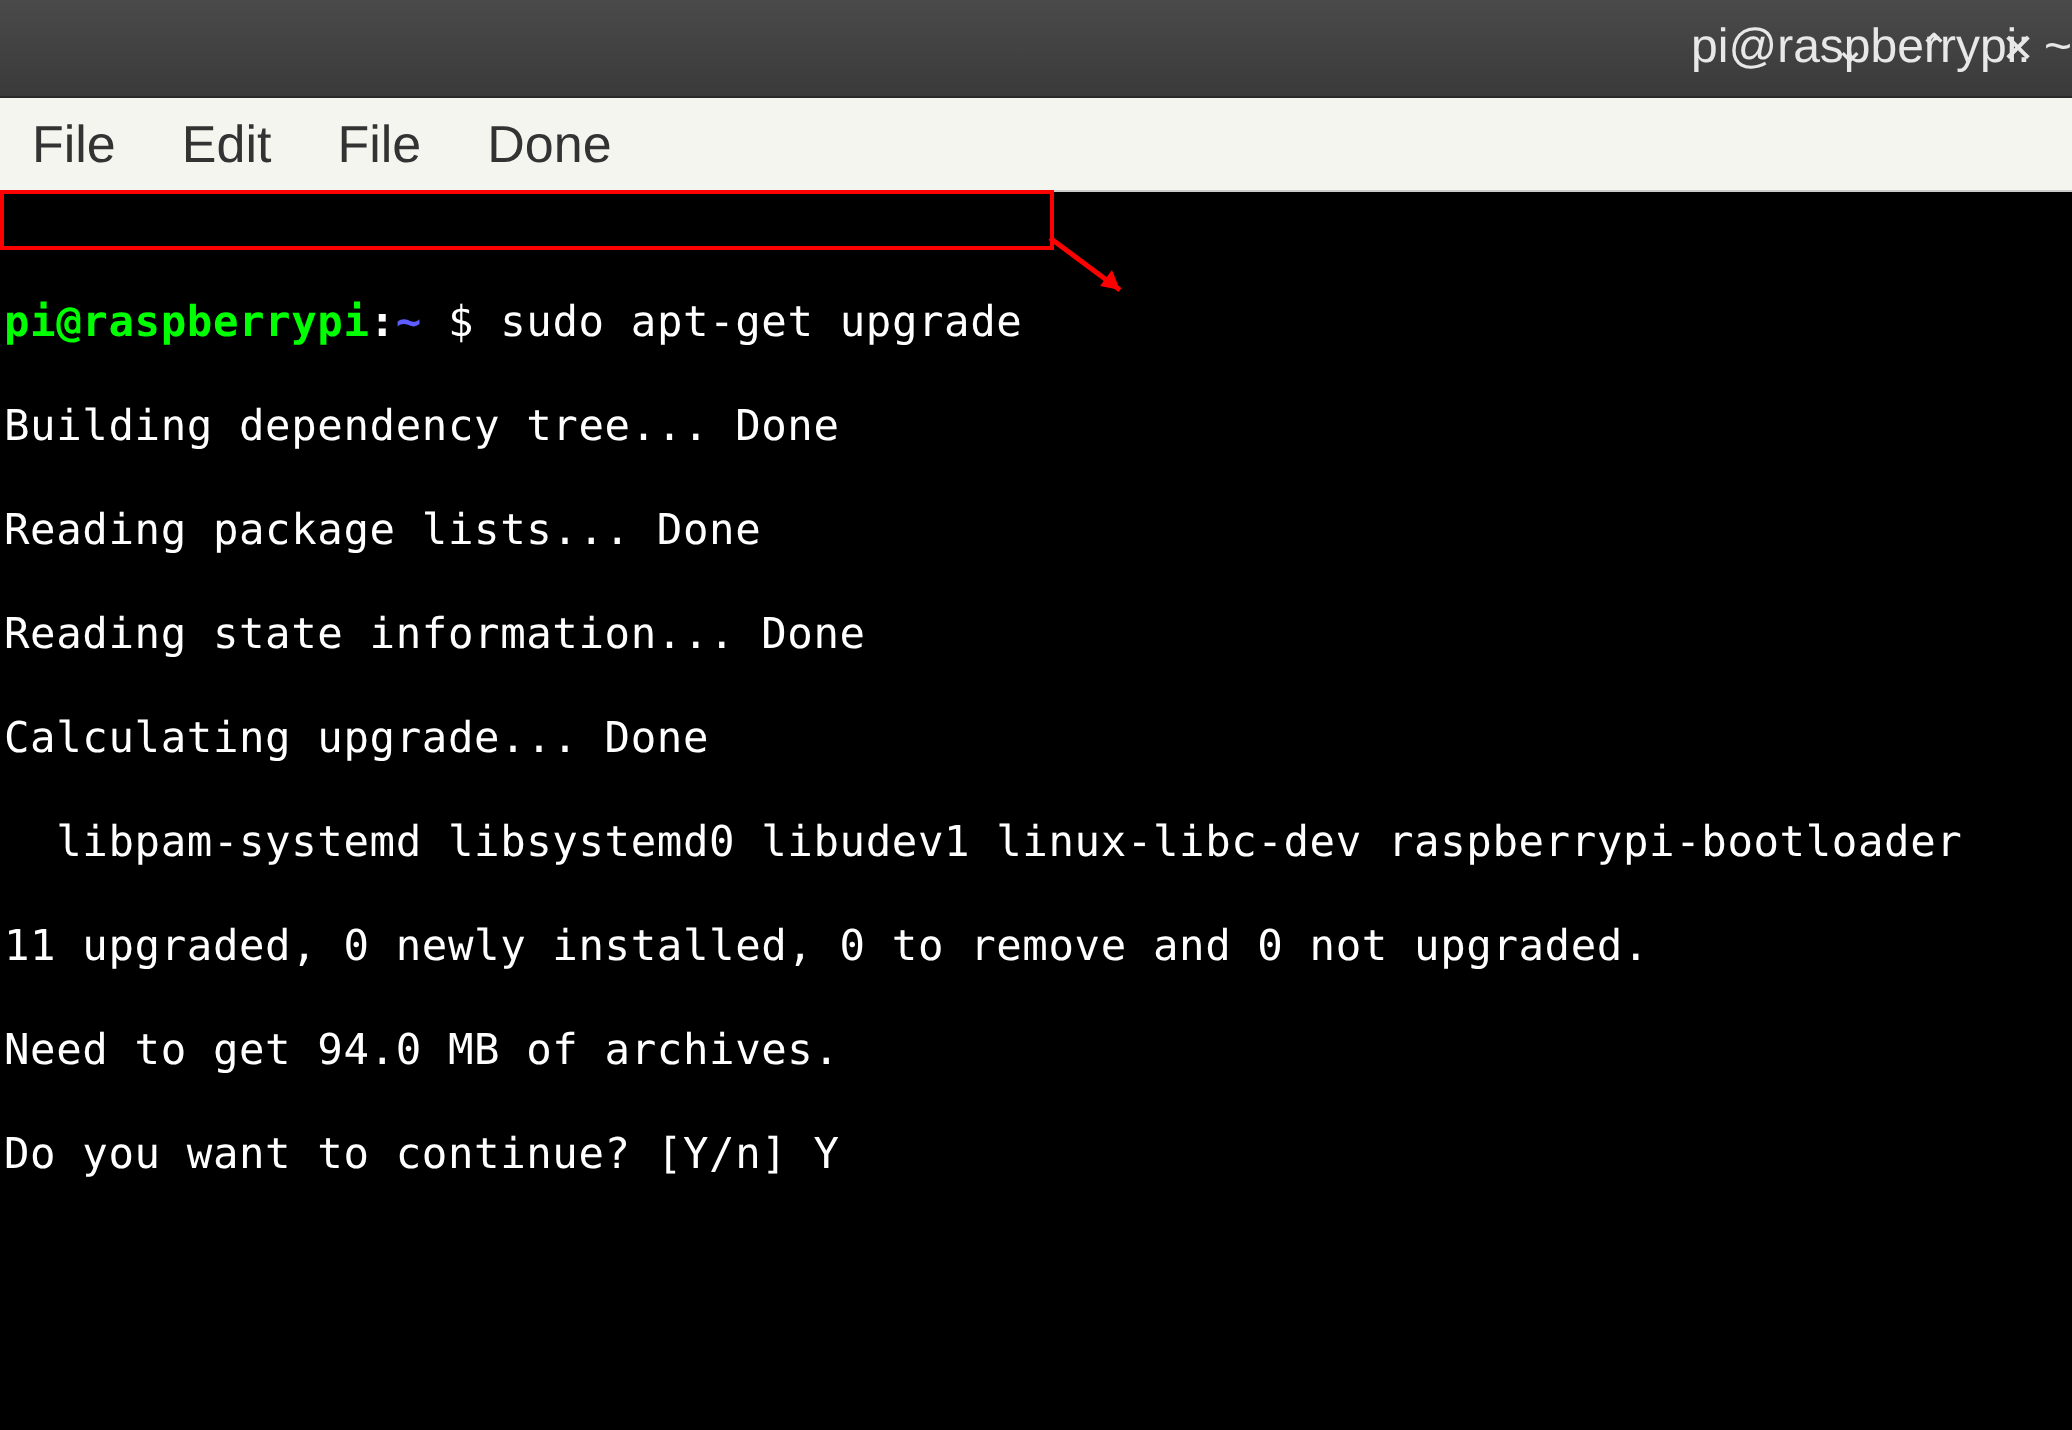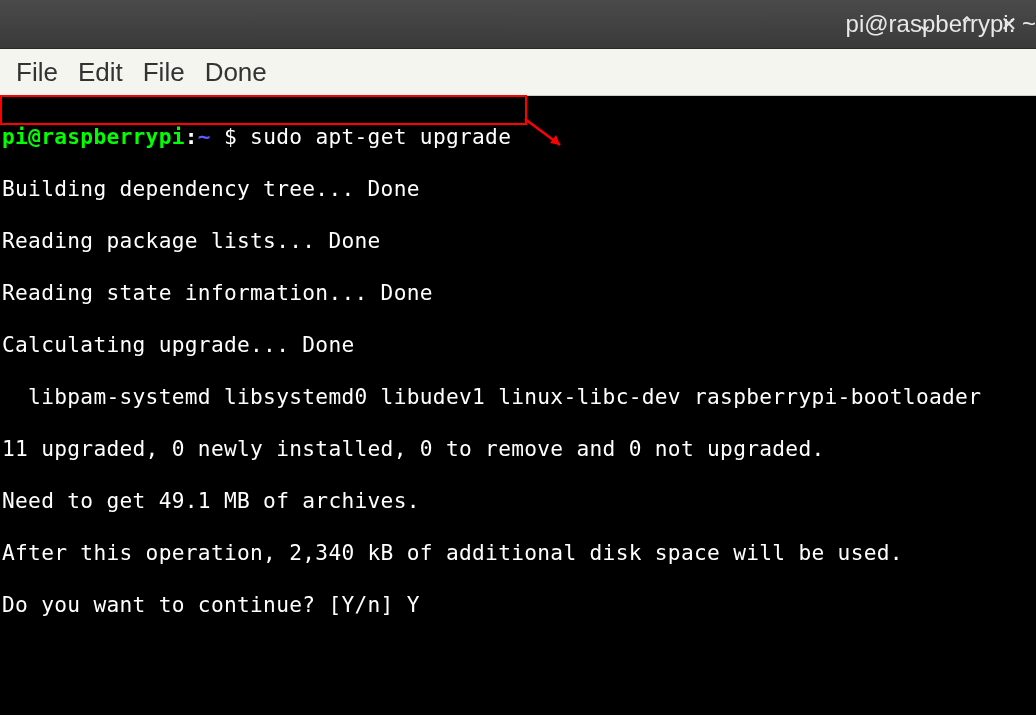--- a/index.html
+++ b/index.html
@@ -43,21 +43,21 @@
       cursor: pointer;
       width: 18px;
       text-align: center;
     }
     .menubar {
       height: 47px;
       background: #f5f5f0;
       display: flex;
       align-items: center;
       padding: 0 6px;
-      gap: 0;
+      gap: 13px;
       border-bottom: 1px solid #ccc;
     }
     .menu-item {
       font-family: -apple-system, BlinkMacSystemFont, "Segoe UI", sans-serif;
       font-size: 26px;
       color: #333;
       padding: 4px 10px;
       cursor: pointer;
     }
     .terminal {
@@ -65,20 +65,21 @@
       padding: 2px 2px;
       font-family: "DejaVu Sans Mono", "Courier New", monospace;
       font-size: 21.2px;
       line-height: 26px;
       color: #fff;
       white-space: pre;
       letter-spacing: 0.3px;
     }
     .prompt-line {
       position: relative;
+      margin-top: 24px;
     }
     .prompt-user { color: #00ff00; font-weight: bold; }
     .prompt-colon { color: #fff; font-weight: bold; }
     .prompt-path { color: #5c5cff; font-weight: bold; }
     .prompt-dollar { color: #fff; }
     .command { color: #fff; }
     .highlight-box {
       position: absolute;
       top: 95px;
       left: 0;
@@ -117,22 +118,21 @@
 </div>
 
 <div class="terminal">
 <div class="prompt-line"><span class="prompt-user">pi@raspberrypi</span><span class="prompt-colon">:</span><span class="prompt-path">~ </span><span class="prompt-dollar">$ </span><span class="command">sudo apt-get upgrade</span></div>
 <div class="output-line">Building dependency tree... Done</div>
 <div class="output-line">Reading package lists... Done</div>
 <div class="output-line">Reading state information... Done</div>
 <div class="output-line">Calculating upgrade... Done</div>
 <div class="output-line">  libpam-systemd libsystemd0 libudev1 linux-libc-dev raspberrypi-bootloader</div>
 <div class="output-line">11 upgraded, 0 newly installed, 0 to remove and 0 not upgraded.</div>
-<div class="output-line">Need to get 49.1 MB of archives.</div>
-<div class="output-line">After this operation, 2,340 kB of additional disk space will be used.</div>
+<div class="output-line">Need to get 94.0 MB of archives.</div>
 <div class="output-line">Do you want to continue? [Y/n] Y</div>
 
 
 
 
 
 
 
 
 

